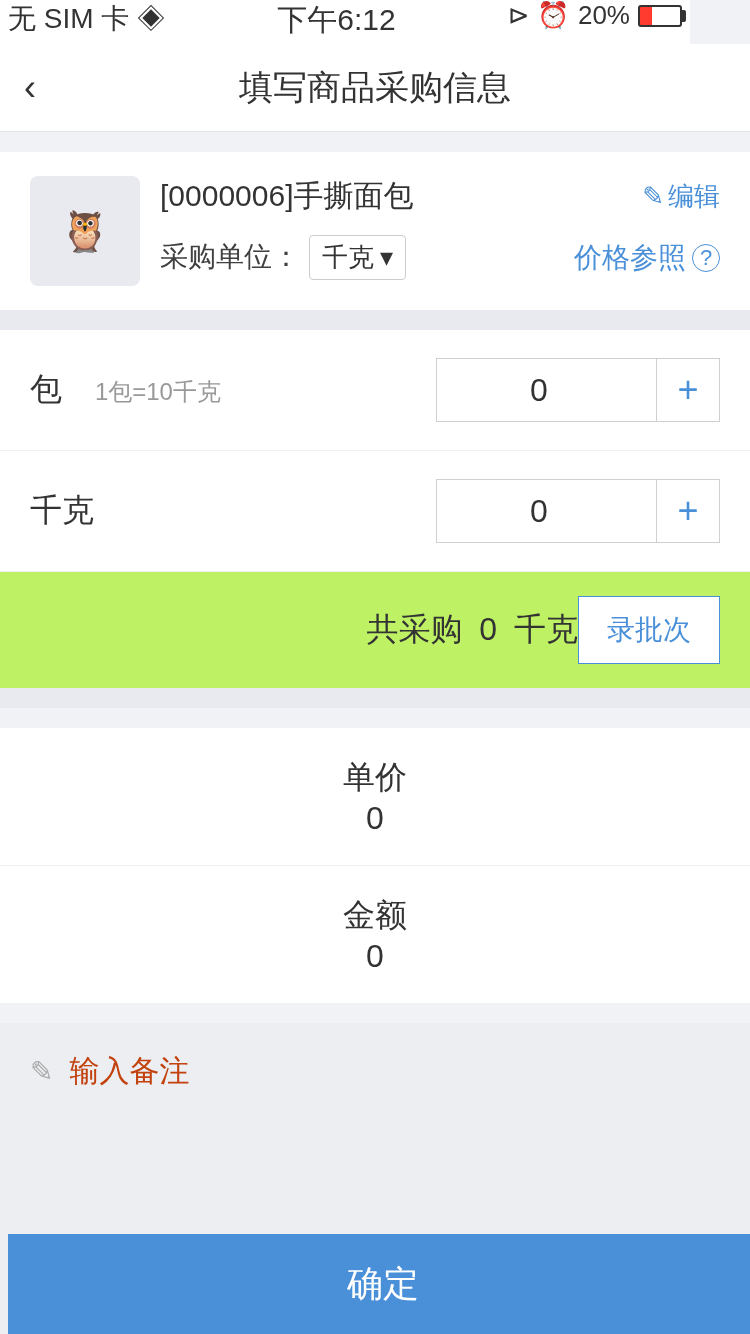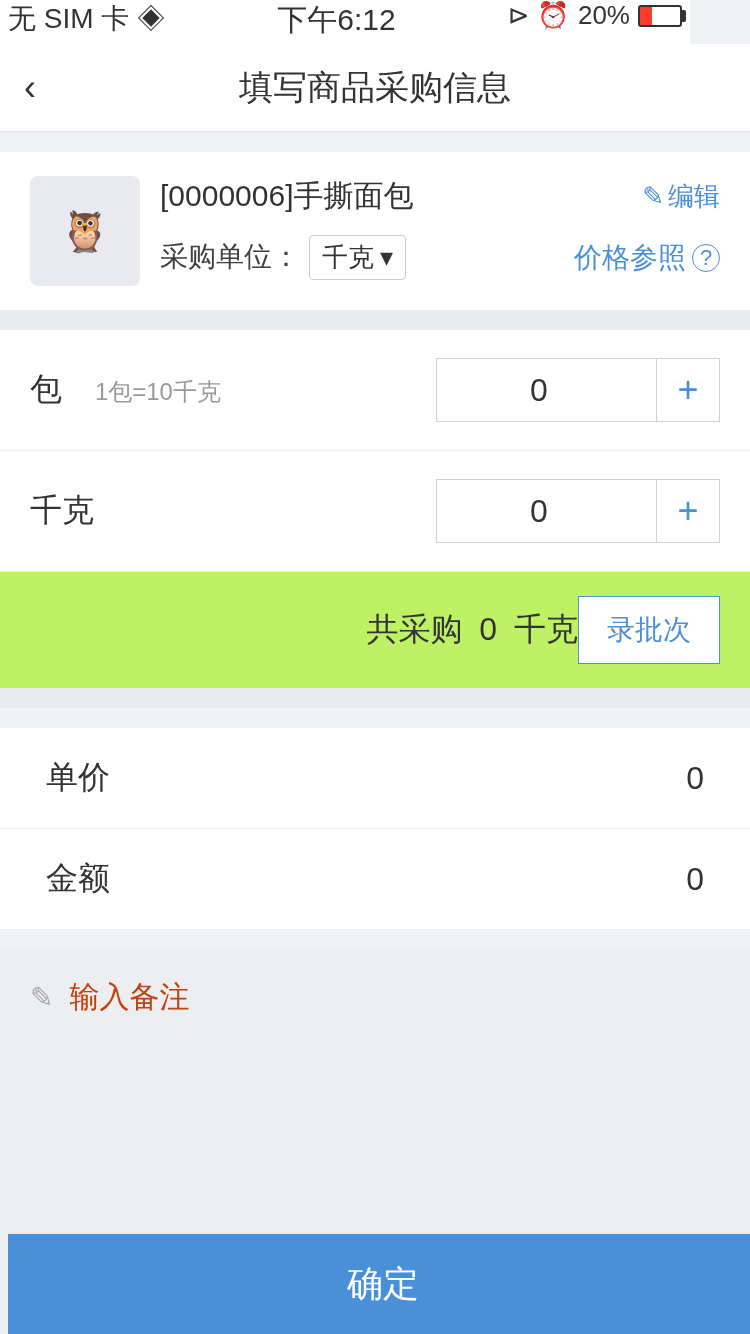--- a/index.html
+++ b/index.html
@@ -216,20 +216,21 @@
     }
 
     
     .price-section { background: #fff; margin-top: 20px; }
     .price-row {
       display: flex;
       align-items: center;
       justify-content: space-between;
       padding: 28px 46px;
       border-bottom: 1px solid #f0f0f0;
+      flex-direction: column;
     }
     .price-row:last-child { border-bottom: none; }
     .price-label {
       font-size: 32px;
       color: #333;
     }
     .price-value {
       font-size: 32px;
       color: #333;
     }

